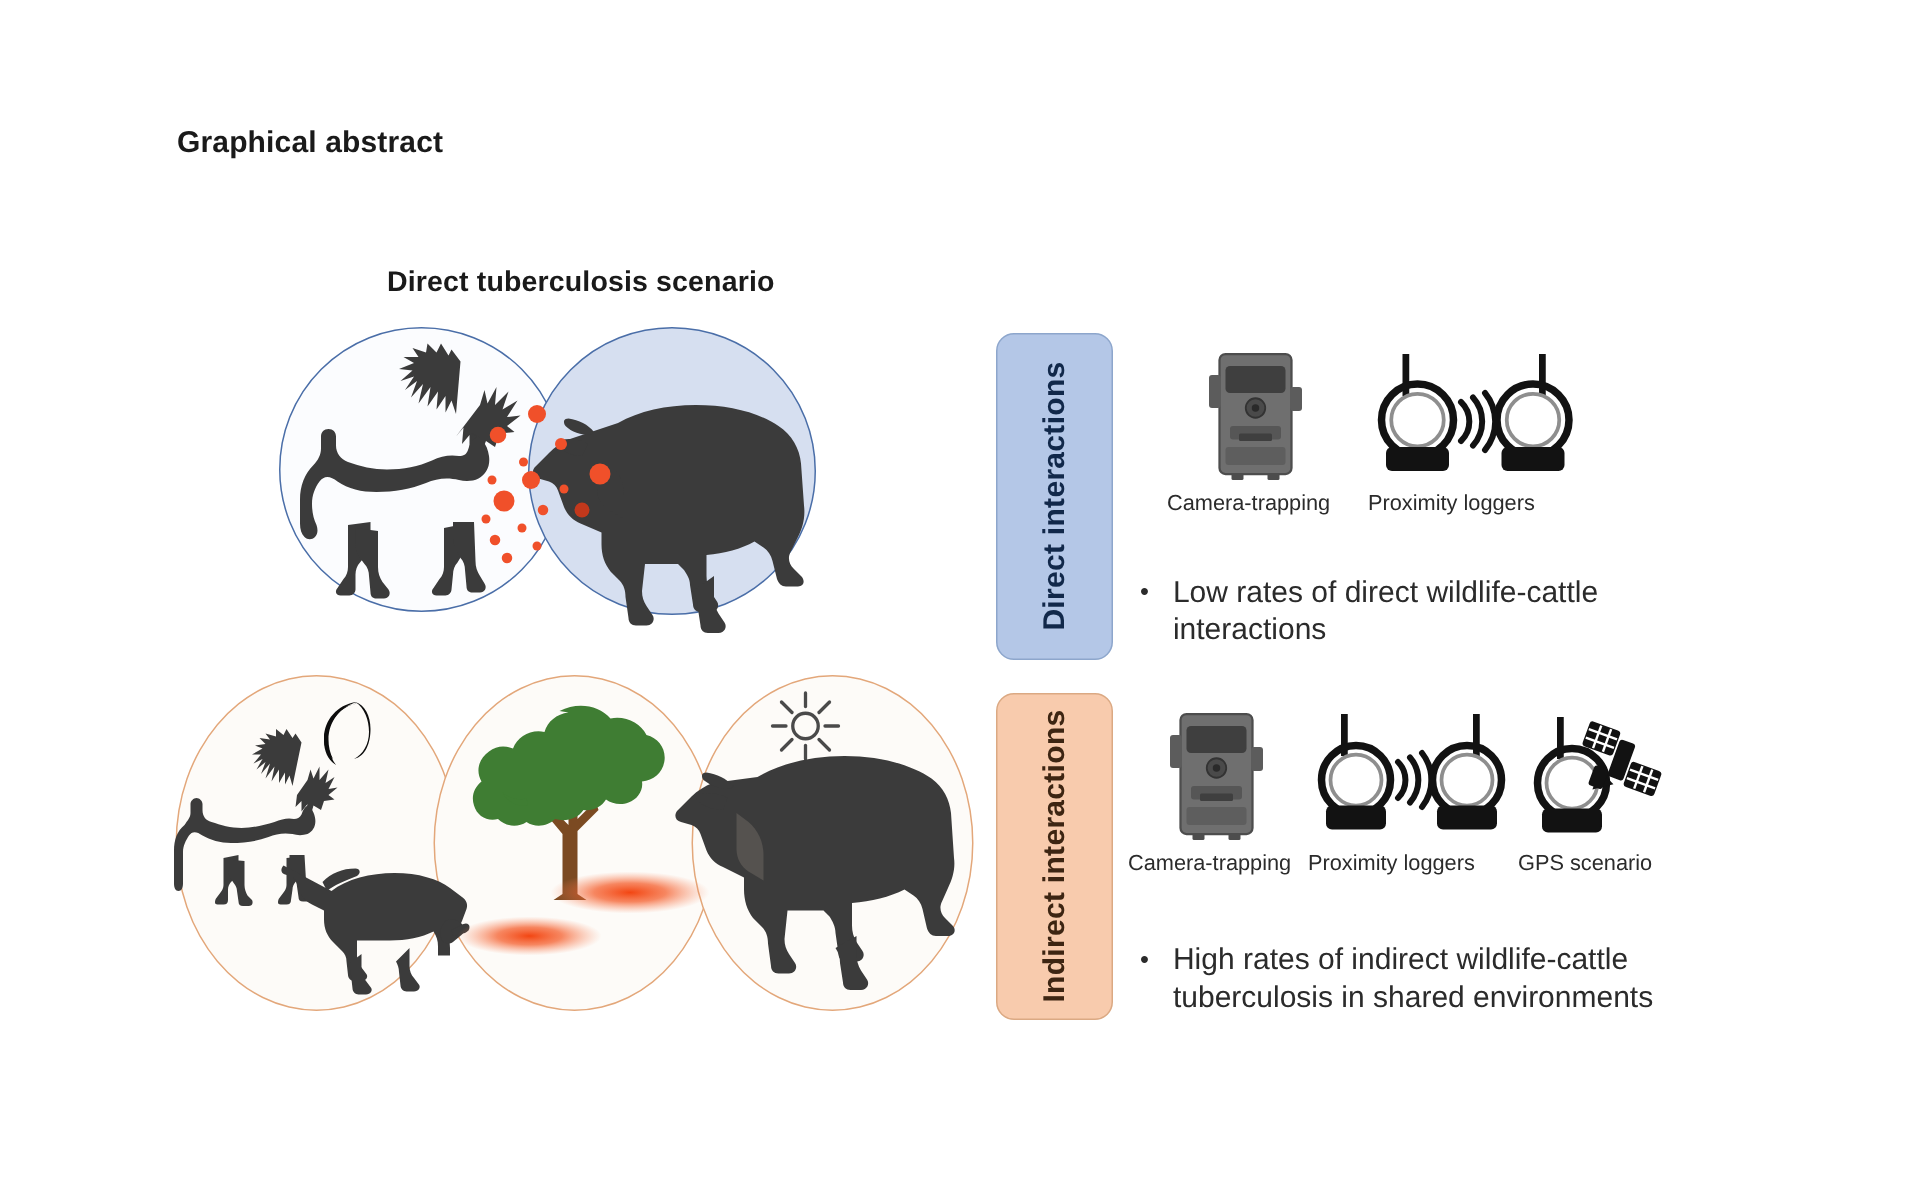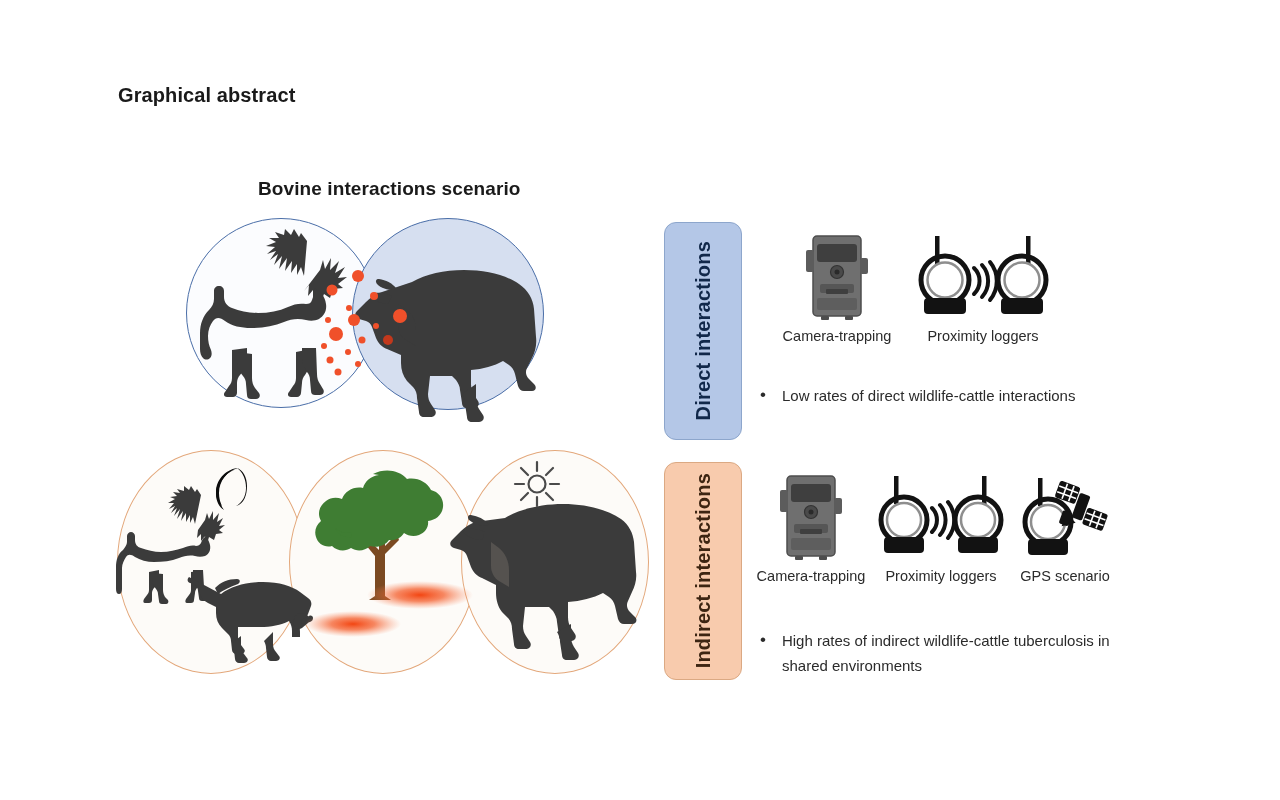--- a/index.html
+++ b/index.html
@@ -89,21 +89,20 @@
     left: 664px; top: 462px;
     width: 78px; height: 218px;
     background: #f8cbad;
     border: 1.2px solid #dba983;
   }
   .vlabel-indirect span { color: #3d2512; }
 
   
   .device {
     position: absolute;
-    text-align: center;
   }
   .device-label {
     font-size: 14.5px;
     color: #2b2b2b;
     white-space: nowrap;
     margin-top: 4px;
   }
   .device-art {
     position: relative;
     height: 92px;
@@ -115,35 +114,35 @@
     display: flex;
     align-items: flex-start;
     gap: 16px;
   }
   .bullet-dot {
     font-size: 17px;
     line-height: 23px;
     color: #2b2b2b;
   }
   .bullet-text {
-    font-size: 15px;
+    font-size: 20px;
     line-height: 25px;
     color: #2b2b2b;
     max-width: 330px;
   }
 
   svg { display: block; overflow: visible; }
 </style>
 </head>
 <body>
 
 <div id="page">
 
   <div class="page-title">Graphical abstract</div>
-  <div class="scenario-title">Bovine interactions scenario</div>
+  <div class="scenario-title">Direct tuberculosis scenario</div>
 
   <div class="venn" style="left:186px; top:218px; width:360px; height:194px;">
 
     <div class="circle c-blue-left"></div>
     <div class="circle c-blue-right"></div>
 
     <svg width="160" height="140" style="position:absolute; left:22px; top:36px;" viewBox="0 0 160 140">
       <g fill="#3b3b3b">
         <path d="M112 16 l3 -10 2 9 6 -11 -1 12 9 -9 -4 12 10 -6 -7 11 9 -1 -9 7 5 4 -10 1 -3 9 -6 -4 -4 10 -2 -11 -5 7 0 -10 -5 6 1 -11 -5 6z"></path>
         <path d="M96 22 l-3 -9 -4 8 0 -11 -6 9 1 -12 -7 10 2 -13 -8 11 3 -13 -8 9 4 -11 -8 6 6 -9 -9 3 8 -7 -9 -1 10 -4 -7 -4 10 0 -4 -6 9 3 1 -6 6 6 3 -6 5 8 2 -4 6 8 z"></path>

